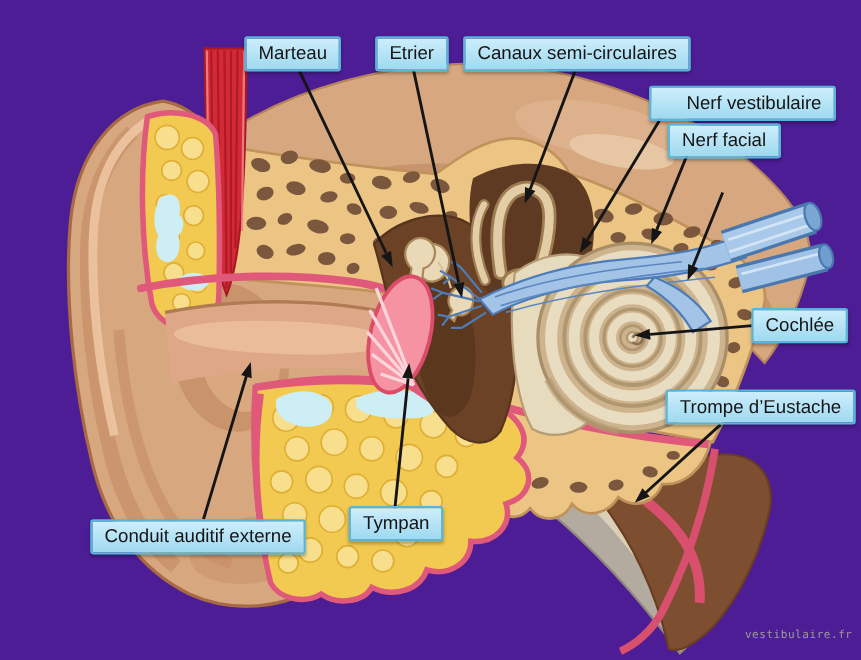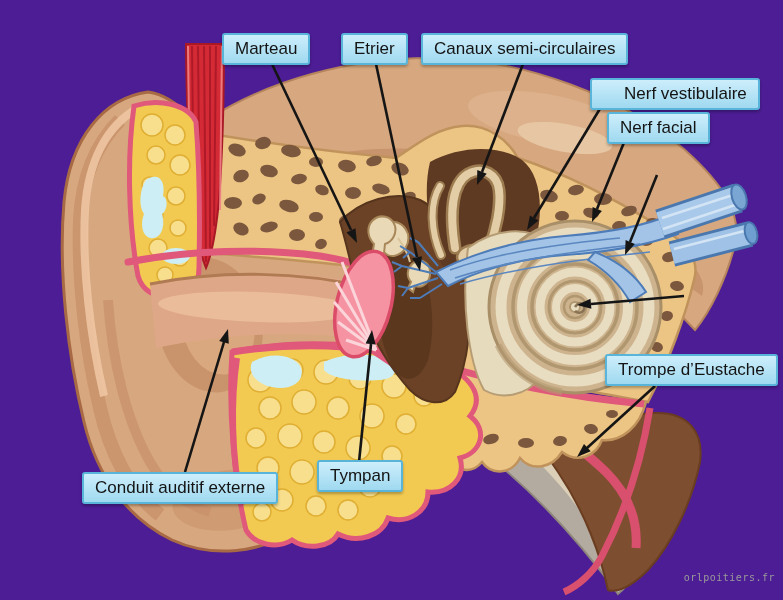--- a/index.html
+++ b/index.html
@@ -349,19 +349,20 @@
     <line x1="358" y1="472" x2="371" y2="344"></line>
         <polygon points="372,330 375.6,344.4 365.6,343.4"></polygon>
       </g>
 </svg>
 
 <div class="label lbl-marteau">Marteau</div>
 <div class="label lbl-etrier">Etrier</div>
 <div class="label lbl-canaux">Canaux semi-circulaires</div>
 <div class="label lbl-nerf-vestibulaire">Nerf vestibulaire</div>
 <div class="label lbl-nerf-facial">Nerf facial</div>
+<div class="label lbl-cochlee">Cochlée</div>
 <div class="label lbl-trompe">Trompe d’Eustache</div>
 <div class="label lbl-conduit">Conduit auditif externe</div>
 <div class="label lbl-tympan">Tympan</div>
 
-<div class="watermark">orlpoitiers.fr</div>
+<div class="watermark">vestibulaire.fr</div>
 
 </div>
 
 </body></html>

